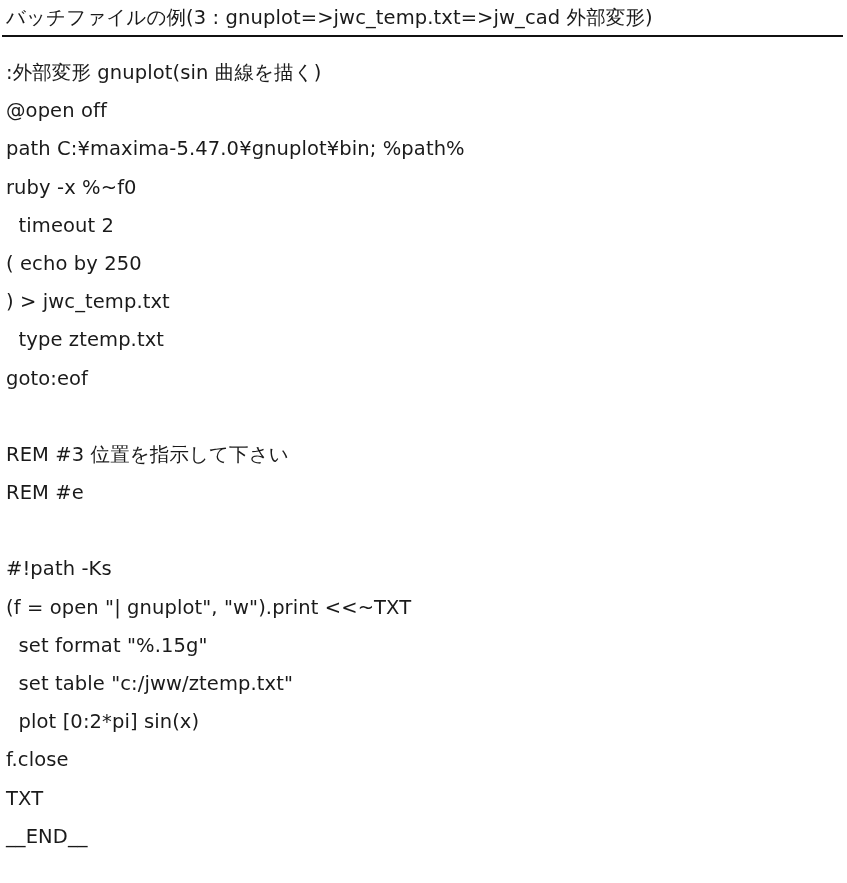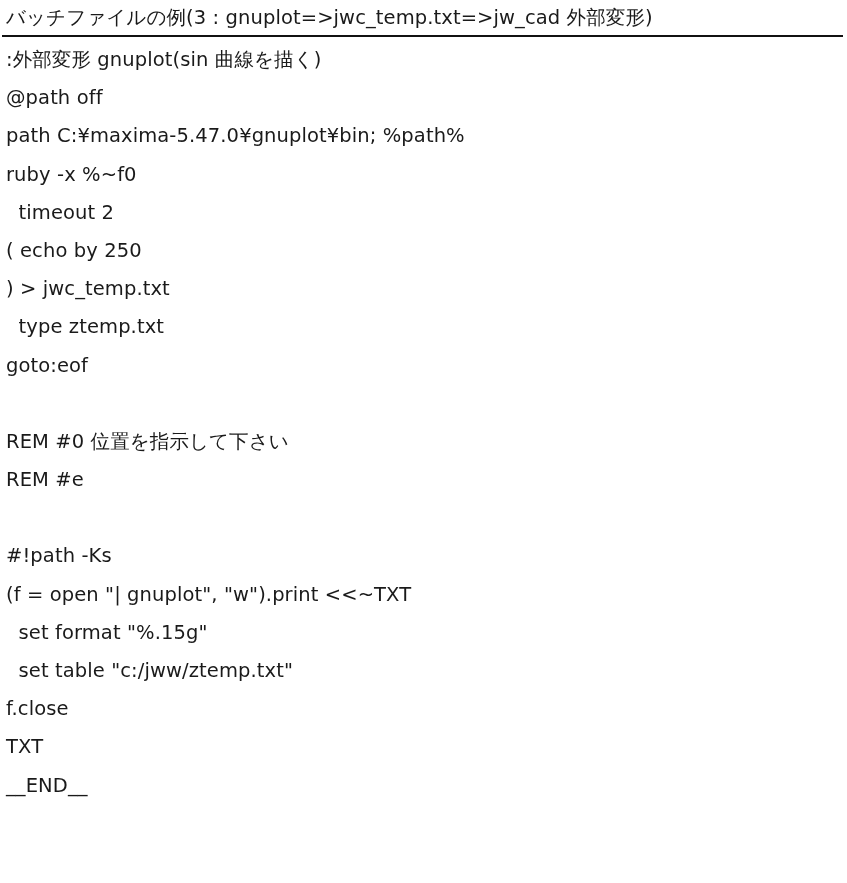--- a/index.html
+++ b/index.html
@@ -35,54 +35,55 @@
       position: absolute;
       left: 2px;
       top: 35px;
       width: 841px;
       height: 2px;
       background: #111111;
     }
     .code {
       position: absolute;
       left: 6px;
-      top: 41px;
+      top: 54px;
       margin: 0;
       padding: 0;
       list-style: none;
     }
     .code-line {
       height: 38.2px;
       line-height: 38.2px;
       font-size: 19.5px;
       white-space: pre;
       letter-spacing: 0.1px;
     }
   </style>
 </head>
 <body>
 
 <div class="doc">
   <div class="title">バッチファイルの例(3 : gnuplot=&gt;jwc_temp.txt=&gt;jw_cad 外部変形)</div>
   <div class="rule"></div>
   <ul class="code">
     <li class="code-line">:外部変形 gnuplot(sin 曲線を描く)</li>
-    <li class="code-line">@path off</li>
+    <li class="code-line">@open off</li>
     <li class="code-line">path C:¥maxima-5.47.0¥gnuplot¥bin; %path%</li>
     <li class="code-line">ruby -x %~f0</li>
     <li class="code-line">  timeout 2</li>
     <li class="code-line">( echo by 250</li>
     <li class="code-line">) &gt; jwc_temp.txt</li>
     <li class="code-line">  type ztemp.txt</li>
     <li class="code-line">goto:eof</li>
     <li class="code-line"></li>
-    <li class="code-line">REM #0 位置を指示して下さい</li>
+    <li class="code-line">REM #3 位置を指示して下さい</li>
     <li class="code-line">REM #e</li>
     <li class="code-line"></li>
     <li class="code-line">#!path -Ks</li>
     <li class="code-line">(f = open "| gnuplot", "w").print &lt;&lt;~TXT</li>
     <li class="code-line">  set format "%.15g"</li>
     <li class="code-line">  set table "c:/jww/ztemp.txt"</li>
+    <li class="code-line">  plot [0:2*pi] sin(x)</li>
     <li class="code-line">f.close</li>
     <li class="code-line">TXT</li>
     <li class="code-line">__END__</li>
   </ul>
 </div>
 
 </body></html>

